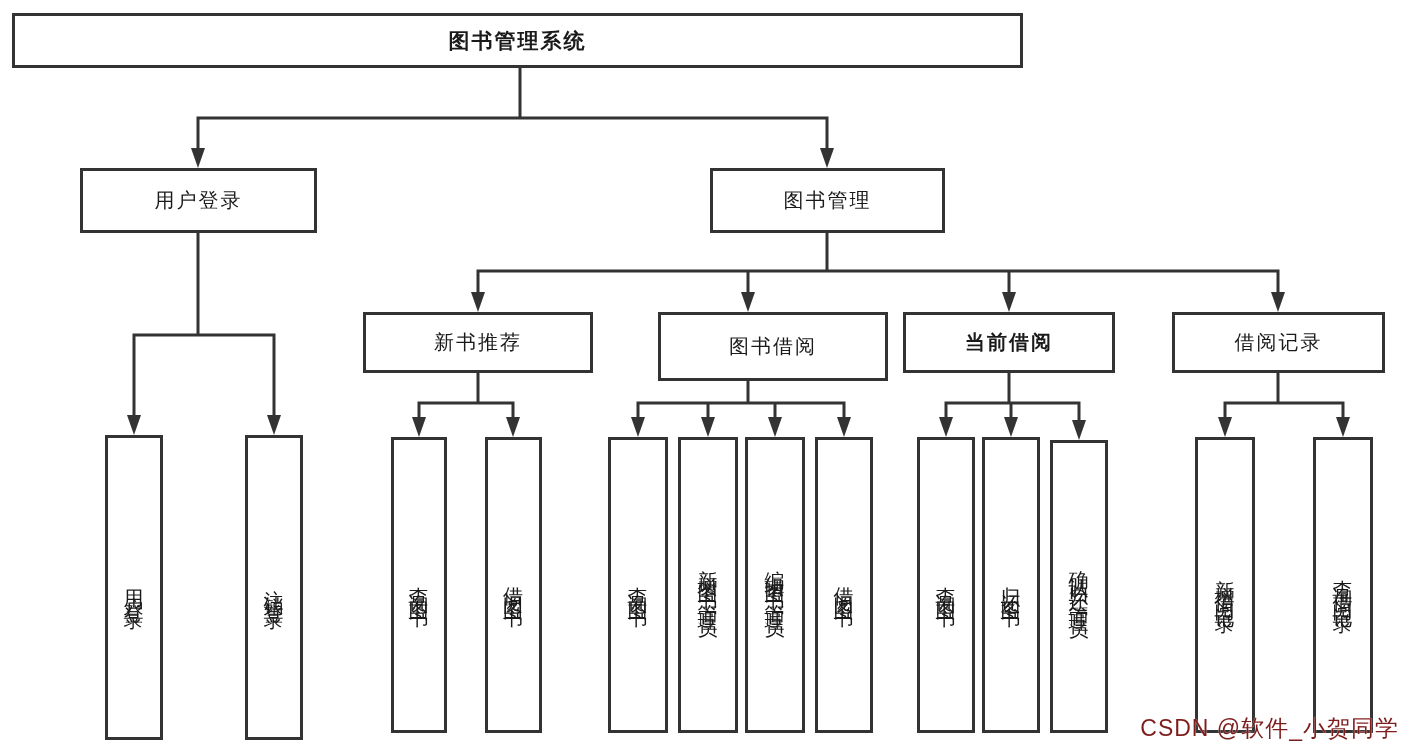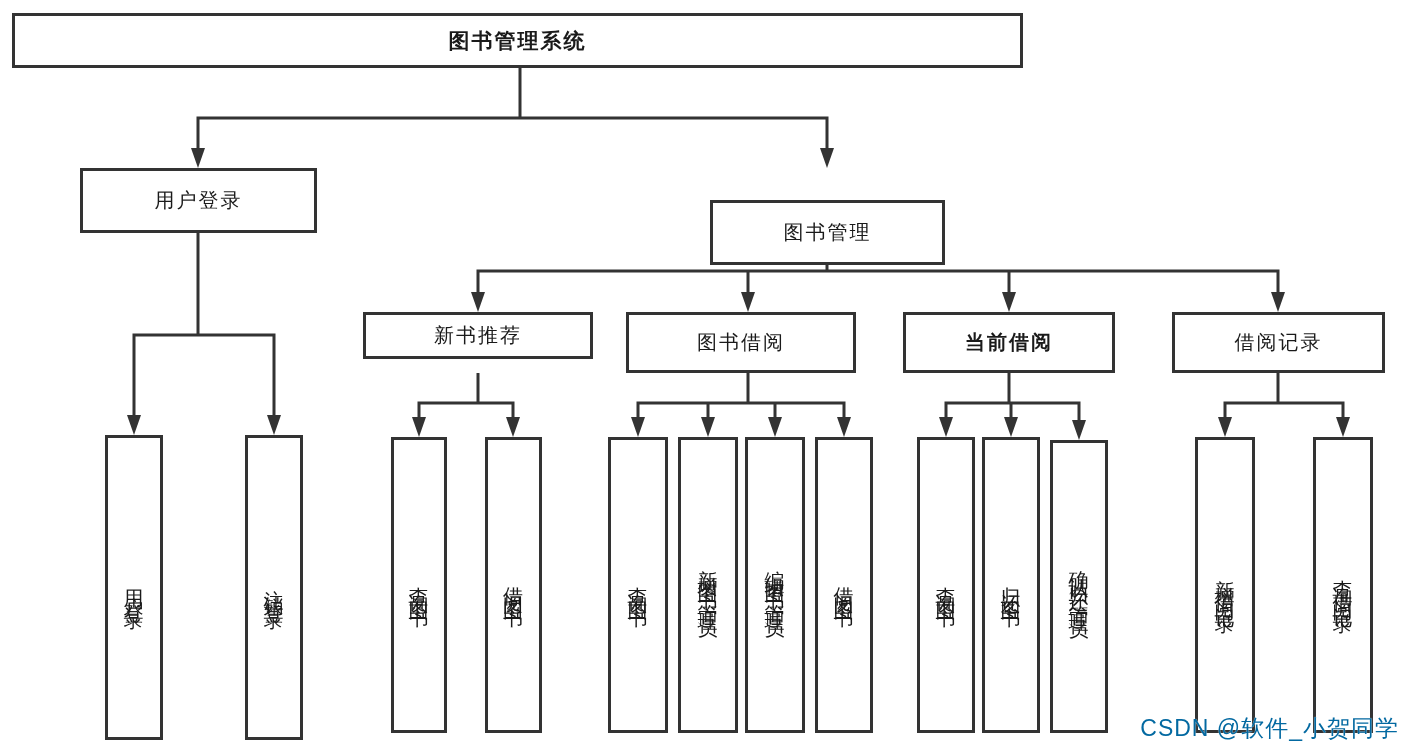--- a/index.html
+++ b/index.html
@@ -42,21 +42,21 @@
     line-height: 1;
   }
 
   .root-label { font-size: 21px; }
 
   .watermark {
     position: absolute;
     right: 6px;
     top: 713px;
     font-size: 23px;
-    color: #0369a1;
+    color: #7f1d1d;
     letter-spacing: 1px;
     z-index: 10;
     text-shadow: 0 0 1px #ffffff;
     margin-left: 48px;
   }
 </style>
 </head>
 <body>
 
 <div class="stage">
@@ -105,24 +105,24 @@
 
     <line x1="1278" y1="373" x2="1278" y2="403"></line>
     <polyline points="1225,418 1225,403 1343,403 1343,418"></polyline>
     <polygon points="1218,417 1232,417 1225,437" fill="#333333" stroke="none"></polygon>
     <polygon points="1336,417 1350,417 1343,437" fill="#333333" stroke="none"></polygon>
   </svg>
 
   <div class="box hbox root-label" style="left:12px; top:13px; width:1011px; height:55px;font-weight:bold;">图书管理系统</div>
 
   <div class="box hbox" style="left:80px; top:168px; width:237px; height:65px;">用户登录</div>
-  <div class="box hbox" style="left:710px; top:168px; width:235px; height:65px;margin-top:32px;">图书管理</div>
+  <div class="box hbox" style="left:710px; top:168px; width:235px; height:65px;">图书管理</div>
 
-  <div class="box hbox" style="left:363px; top:312px; width:230px; height:47px;">新书推荐</div>
-  <div class="box hbox" style="left:626px; top:312px; width:230px; height:61px;">图书借阅</div>
+  <div class="box hbox" style="left:363px; top:312px; width:230px; height:61px;">新书推荐</div>
+  <div class="box hbox" style="left:658px; top:312px; width:230px; height:69px;">图书借阅</div>
   <div class="box hbox" style="left:903px; top:312px; width:212px; height:61px;font-weight:bold;">当前借阅</div>
   <div class="box hbox" style="left:1172px; top:312px; width:213px; height:61px;">借阅记录</div>
 
   <div class="box vbox" style="left:105px; top:435px; width:58px; height:305px;">
     <span>用户登录</span>
   </div>
   <div class="box vbox" style="left:245px; top:435px; width:58px; height:305px;">
     <span>注销登录</span>
   </div>
 

